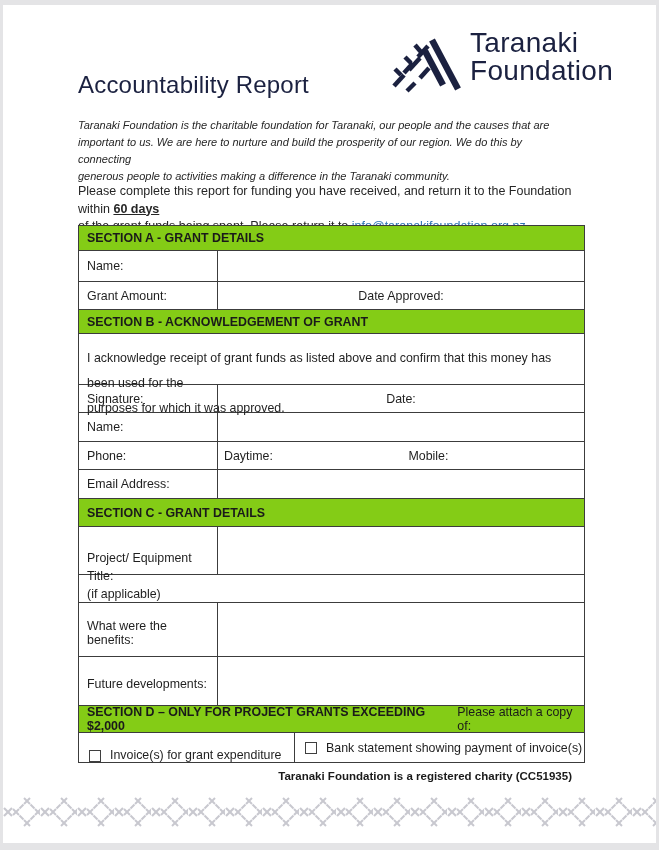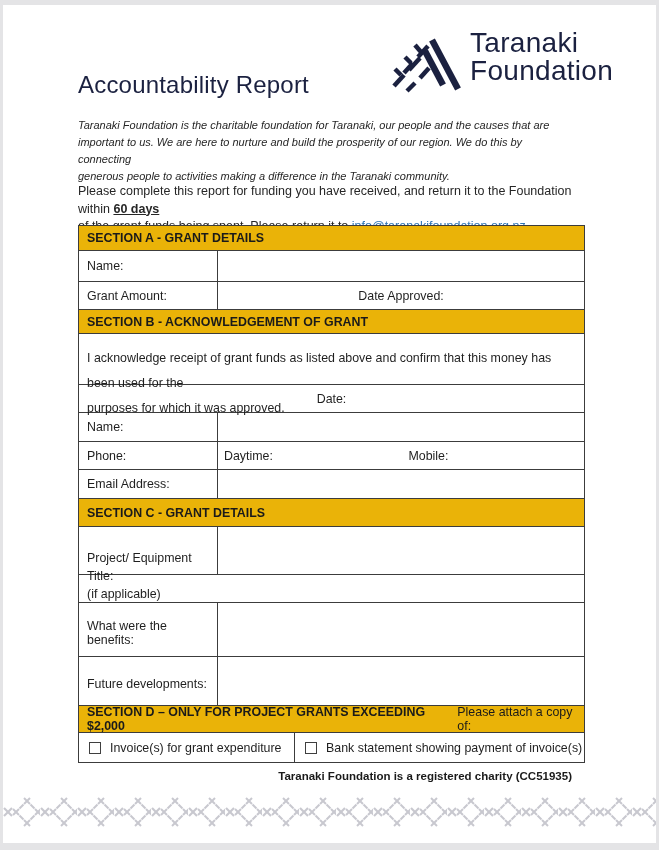--- a/index.html
+++ b/index.html
@@ -38,42 +38,42 @@
   .email-link { color:#2e74b5; text-decoration:underline; cursor:pointer; }
   
   .tbl {
     position:absolute; left:75px; top:220px; width:507px;
     border:1px solid #3c3c3c; box-sizing:border-box;
     font-size:12.4px; color:#1f1f1f;
   }
   .trow { display:flex; border-top:1px solid #3c3c3c; box-sizing:border-box; }
   .trow:first-child { border-top:none; }
   .sect {
-    background:#eab308; font-weight:700; color:#1a1a1a;
+    background:#84cc16; font-weight:700; color:#1a1a1a;
     display:flex; align-items:center; padding-left:8px;
   }
   .sect .rest { font-weight:400; margin-left:7px; }
   .h24{height:24px}.h27{height:27px}.h28{height:28px}.h29{height:29px}
   .h30{height:30px}.h31{height:31px}.h48{height:48px}.h49{height:49px}
   .h51{height:51px}.h54{height:54px}
   .lcell {
     width:139px; border-right:1px solid #3c3c3c; box-sizing:border-box;
     padding:0 6px 0 8px; display:flex; align-items:center; flex-shrink:0;
   }
   .lcell.top { align-items:center; padding-top:6px; }
   .lcell.twolines { display:block; padding-top:22px; line-height:18px; }
   .rcell { flex:1; display:flex; align-items:center; }
   .sp192 { width:192px; flex-shrink:0; }
   .sp195 { width:195px; flex-shrink:0; }
   .sp6 { width:6px; flex-shrink:0; }
   .fill { flex:1; align-self:stretch; }
   .ackcell { padding:12px 10px 0 8px; line-height:25px; }
   .chk-lcell {
     width:216px; border-right:1px solid #3c3c3c; box-sizing:border-box;
-    display:flex; align-items:center; padding-left:10px; flex-shrink:0;
+    display:flex; align-items:flex-end; padding-left:10px; flex-shrink:0;
   }
   .chk-rcell { flex:1; display:flex; align-items:center; padding-left:10px; }
   .checkbox {
     width:10px; height:10px; border:1.2px solid #3f3f3f;
     display:inline-block; margin-right:9px; background:#fff; flex-shrink:0;
   }
   
   .footer-note {
     position:absolute; left:75px; top:765px; width:507px;
     text-align:right; padding-right:13px; box-sizing:border-box;
@@ -153,20 +153,23 @@
     <div class="trow sect h24">
       <span>SECTION B - ACKNOWLEDGEMENT OF GRANT</span>
     </div>
     <div class="trow h51">
       <div class="ackcell">
         <div>I acknowledge receipt of grant funds as listed above and confirm that this money has been used for the</div>
         <div>purposes for which it was approved.</div>
       </div>
     </div>
     <div class="trow h28">
+      <div class="lcell">
+          <span>Signature:</span>
+        </div>
       <div class="rcell">
         <div class="sp195 fill"></div>
         <span>Date:</span>
         <div class="fill"></div>
       </div>
     </div>
     <div class="trow h29">
       <div class="lcell">
           <span>Name:</span>
         </div>

